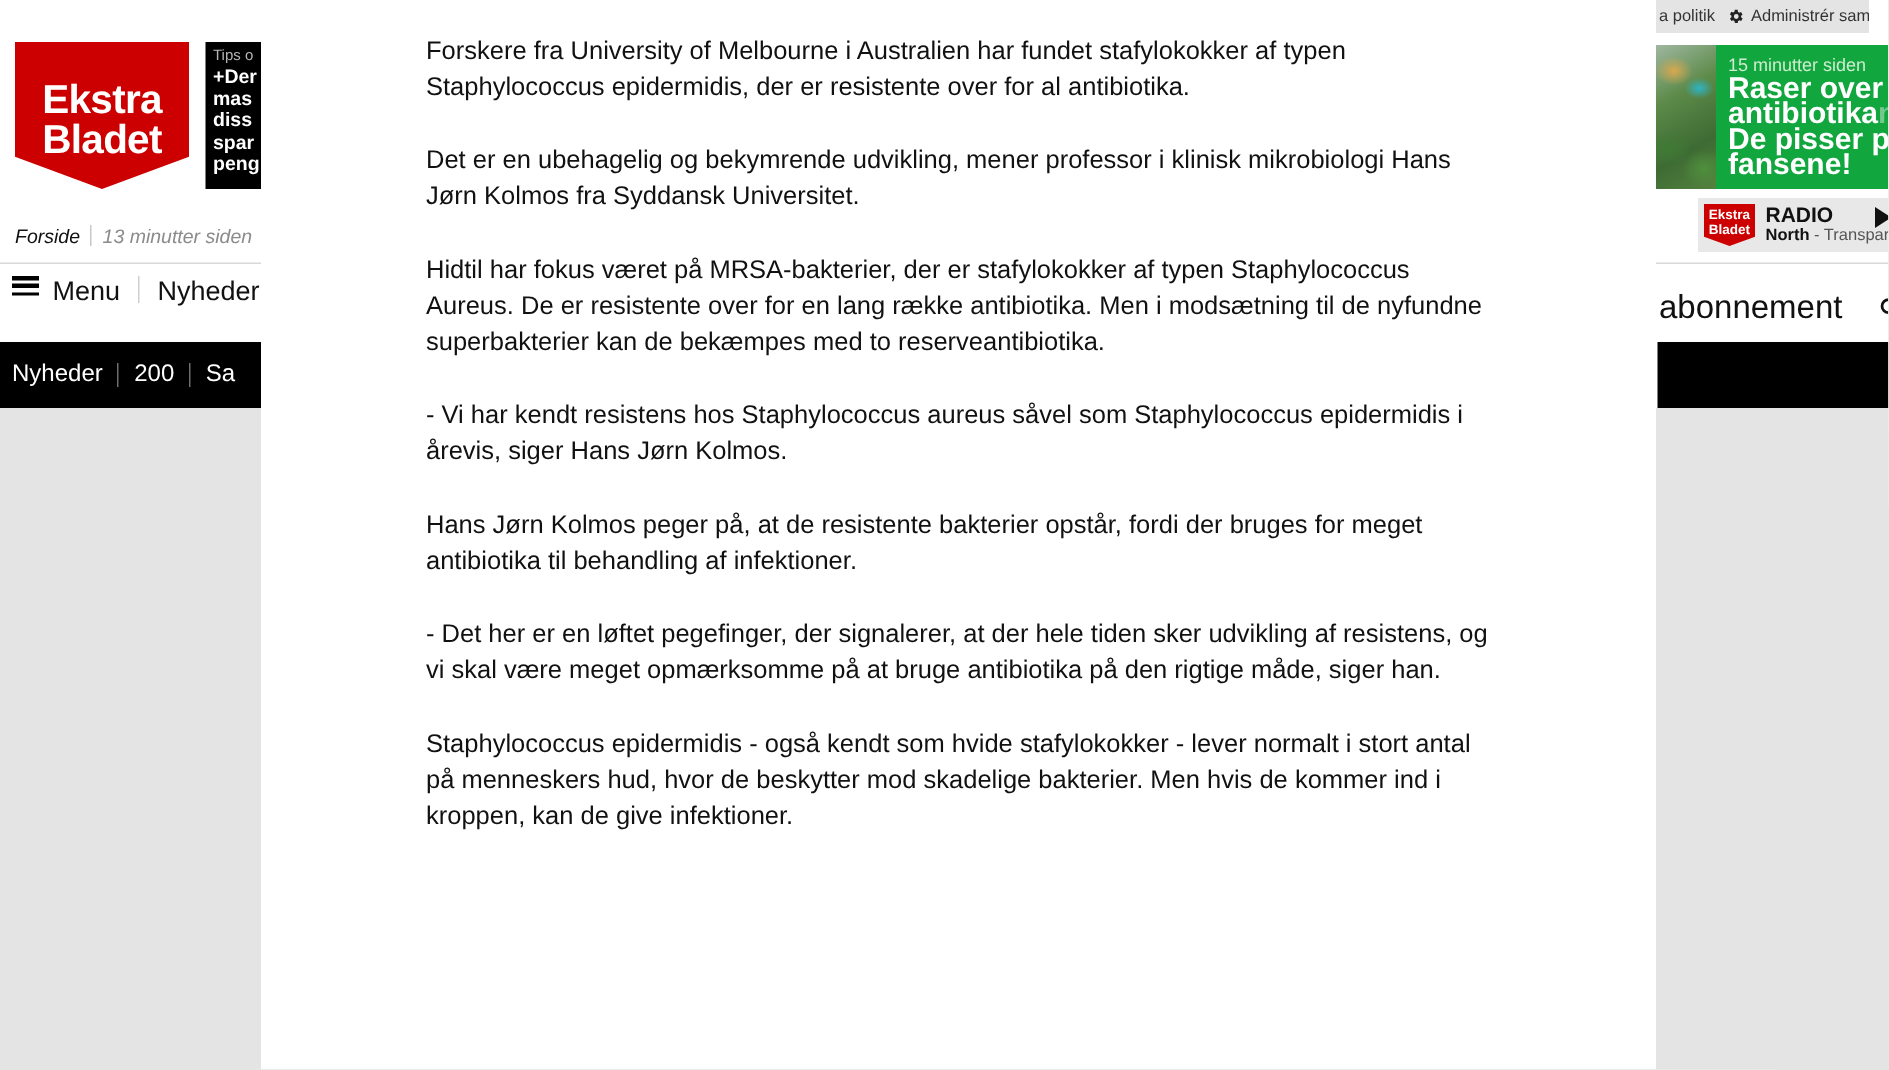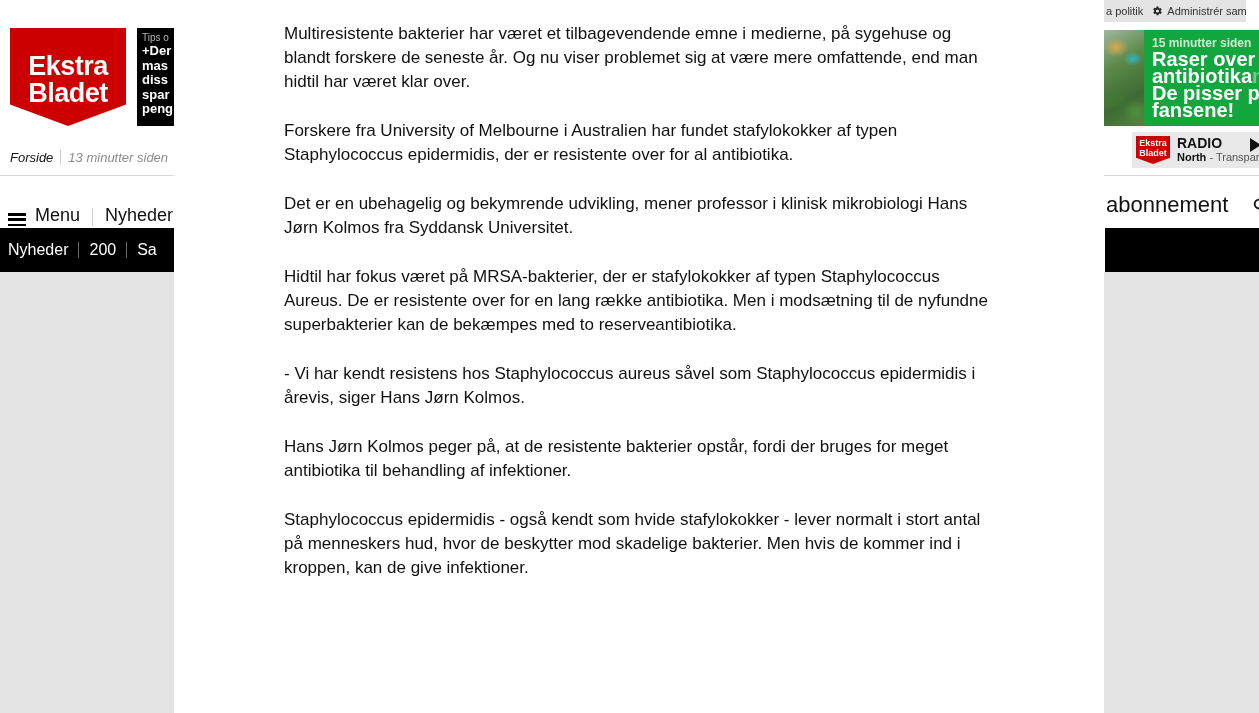--- a/index.html
+++ b/index.html
@@ -103,21 +103,21 @@
     left: 0; top: 175px;
     width: 174px; height: 1px;
     background: #d8d8d8;
   }
 
   .menu-row {
     position: absolute;
     left: 0; top: 184px;
     width: 174px; height: 42px;
     display: flex;
-    align-items: flex-end;
+    align-items: flex-start;
     padding-left: 8px;
     white-space: nowrap;
     overflow: hidden;
   }
   .hamburger {
     display: inline-flex;
     flex-direction: column;
     justify-content: space-between;
     width: 18px; height: 13px;
     margin-right: 9px;
@@ -237,21 +237,20 @@
     flex: 1 1 auto;
     background: #12a63f;
     padding: 6px 0 0 8px;
     overflow: hidden;
     white-space: nowrap;
   }
   .promo-green .p-kicker {
     font-size: 12px;
     color: #cdeccf;
     line-height: 15px;
-    font-weight: bold;
   }
   .promo-green .p-line {
     font-size: 20px;
     font-weight: bold;
     color: #ffffff;
     line-height: 17px;
   }
   .promo-green .p-line .dim { color: #76c98e; }
 
   .radio-widget {
@@ -404,26 +403,26 @@
       <span class="bitem">200</span>
       <span class="bsep"></span>
       <span class="bitem">Sa</span>
     </div>
   </div>
 
   <div class="bottom-gray-left"></div>
 
   <div class="article-col">
     <div class="article-body">
-      <p>Multiresistente bakterier har været et tilbagevendende emne i medierne, på sygehuse og blandt forskere de seneste år. Og nu viser problemet sig at være mere omfattende, end man hidtil har været klar over.</p>
       <p>Forskere fra University of Melbourne i Australien har fundet stafylokokker af typen Staphylococcus epidermidis, der er resistente over for al antibiotika.</p>
       <p>Det er en ubehagelig og bekymrende udvikling, mener professor i klinisk mikrobiologi Hans Jørn Kolmos fra Syddansk Universitet.</p>
       <p>Hidtil har fokus været på MRSA-bakterier, der er stafylokokker af typen Staphylococcus Aureus. De er resistente over for en lang række antibiotika. Men i modsætning til de nyfundne superbakterier kan de bekæmpes med to reserveantibiotika.</p>
       <p>- Vi har kendt resistens hos Staphylococcus aureus såvel som Staphylococcus epidermidis i årevis, siger Hans Jørn Kolmos.</p>
       <p>Hans Jørn Kolmos peger på, at de resistente bakterier opstår, fordi der bruges for meget antibiotika til behandling af infektioner.</p>
+      <p>- Det her er en løftet pegefinger, der signalerer, at der hele tiden sker udvikling af resistens, og vi skal være meget opmærksomme på at bruge antibiotika på den rigtige måde, siger han.</p>
       <p>Staphylococcus epidermidis - også kendt som hvide stafylokokker - lever normalt i stort antal på menneskers hud, hvor de beskytter mod skadelige bakterier. Men hvis de kommer ind i kroppen, kan de give infektioner.</p>
     </div>
     <div class="fade-bottom"></div>
   </div>
 
   <div class="site-right">
 
     <div class="consent-bar">
       <span class="cpolicy">a politik</span>
       <span class="gear-icon">

